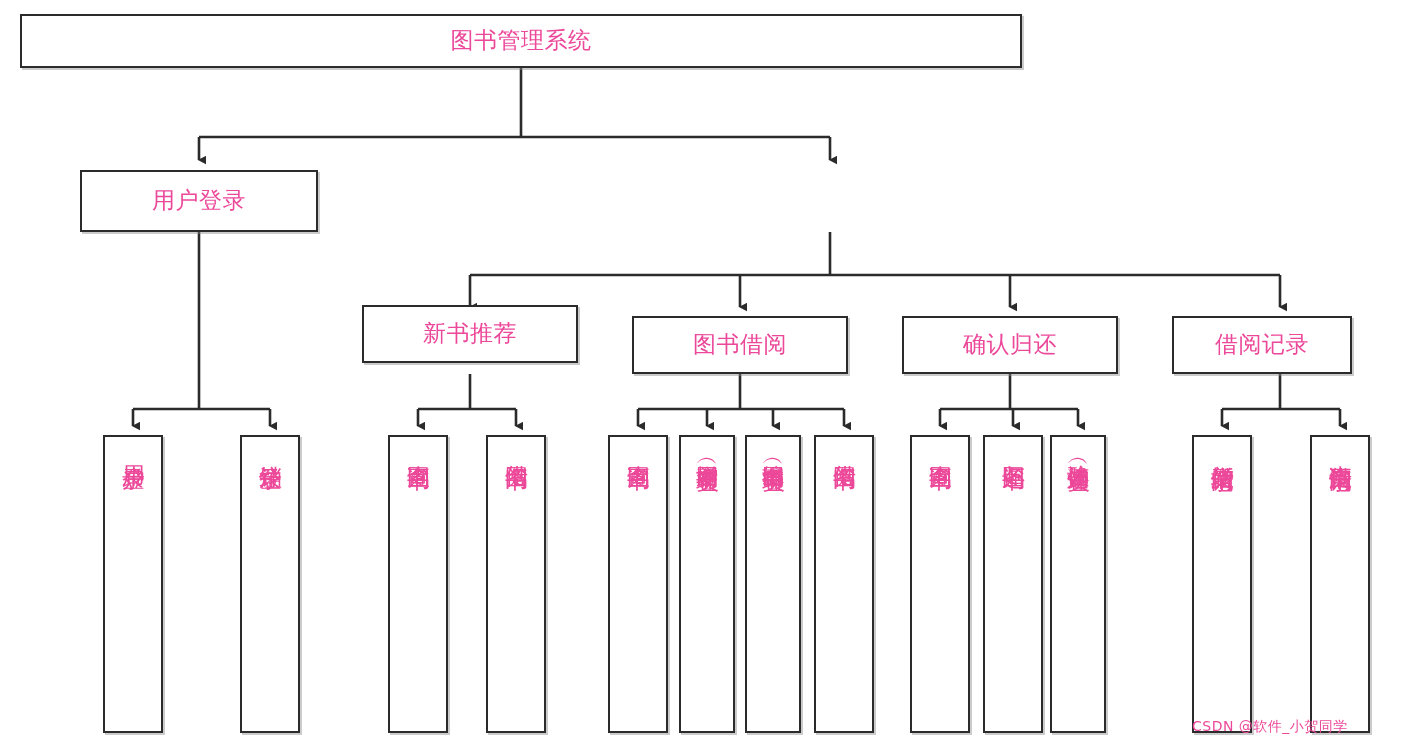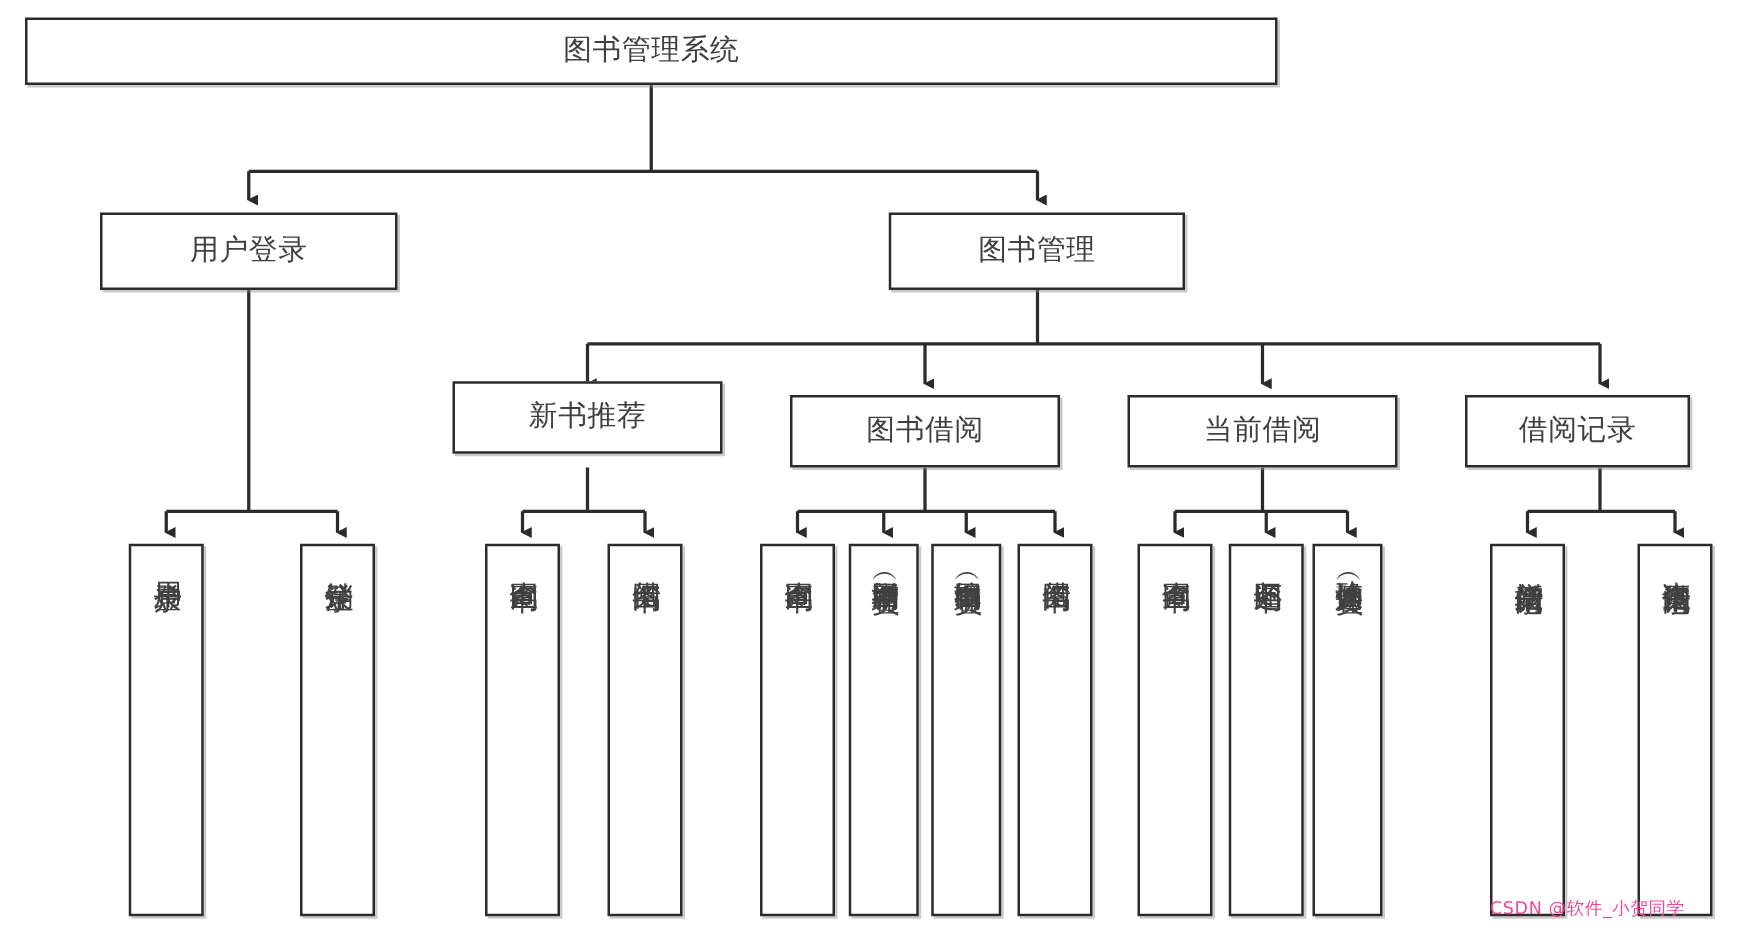--- a/index.html
+++ b/index.html
@@ -25,21 +25,21 @@
   }
   .node {
     position: absolute;
     box-sizing: border-box;
     background: #ffffff;
     border: 2.5px solid #2b2b2b;
     box-shadow: 2px 2px 0 rgba(140,140,140,0.45);
     display: flex;
     align-items: center;
     justify-content: center;
-    color: #404040;
+    color: #ec4899;
     z-index: 2;
   }
   .node .label {
     display: block;
     text-align: center;
     line-height: 1.1;
     white-space: nowrap;
   }
   
   .node.horiz .label {
@@ -127,32 +127,29 @@
     </g>
   </svg>
 
   <div class="node horiz" style="left: 20px; top: 14px; width: 1002px; height: 54px;">
     <span class="label">图书管理系统</span>
   </div>
 
   <div class="node horiz" style="left: 80px; top: 170px; width: 238px; height: 62px;">
     <span class="label">用户登录</span>
   </div>
-  <div class="node horiz" style="left: 711px; top: 170px; width: 237px; height: 62px;">
-    <span class="label">图书管理</span>
-  </div>
 
   <div class="node horiz" style="left: 362px; top: 305px; width: 216px; height: 58px;">
     <span class="label">新书推荐</span>
   </div>
   <div class="node horiz" style="left: 632px; top: 316px; width: 216px; height: 58px;">
     <span class="label">图书借阅</span>
   </div>
   <div class="node horiz" style="left: 902px; top: 316px; width: 216px; height: 58px;">
-    <span class="label">当前借阅</span>
+    <span class="label">确认归还</span>
   </div>
   <div class="node horiz" style="left: 1172px; top: 316px; width: 180px; height: 58px;">
     <span class="label">借阅记录</span>
   </div>
 
   <div class="node vert" style="left: 103px; top: 435px; width: 60px; height: 298px;">
     <span class="label">用户登录</span>
   </div>
   <div class="node vert" style="left: 240px; top: 435px; width: 60px; height: 298px;">
     <span class="label">注销登录</span>

